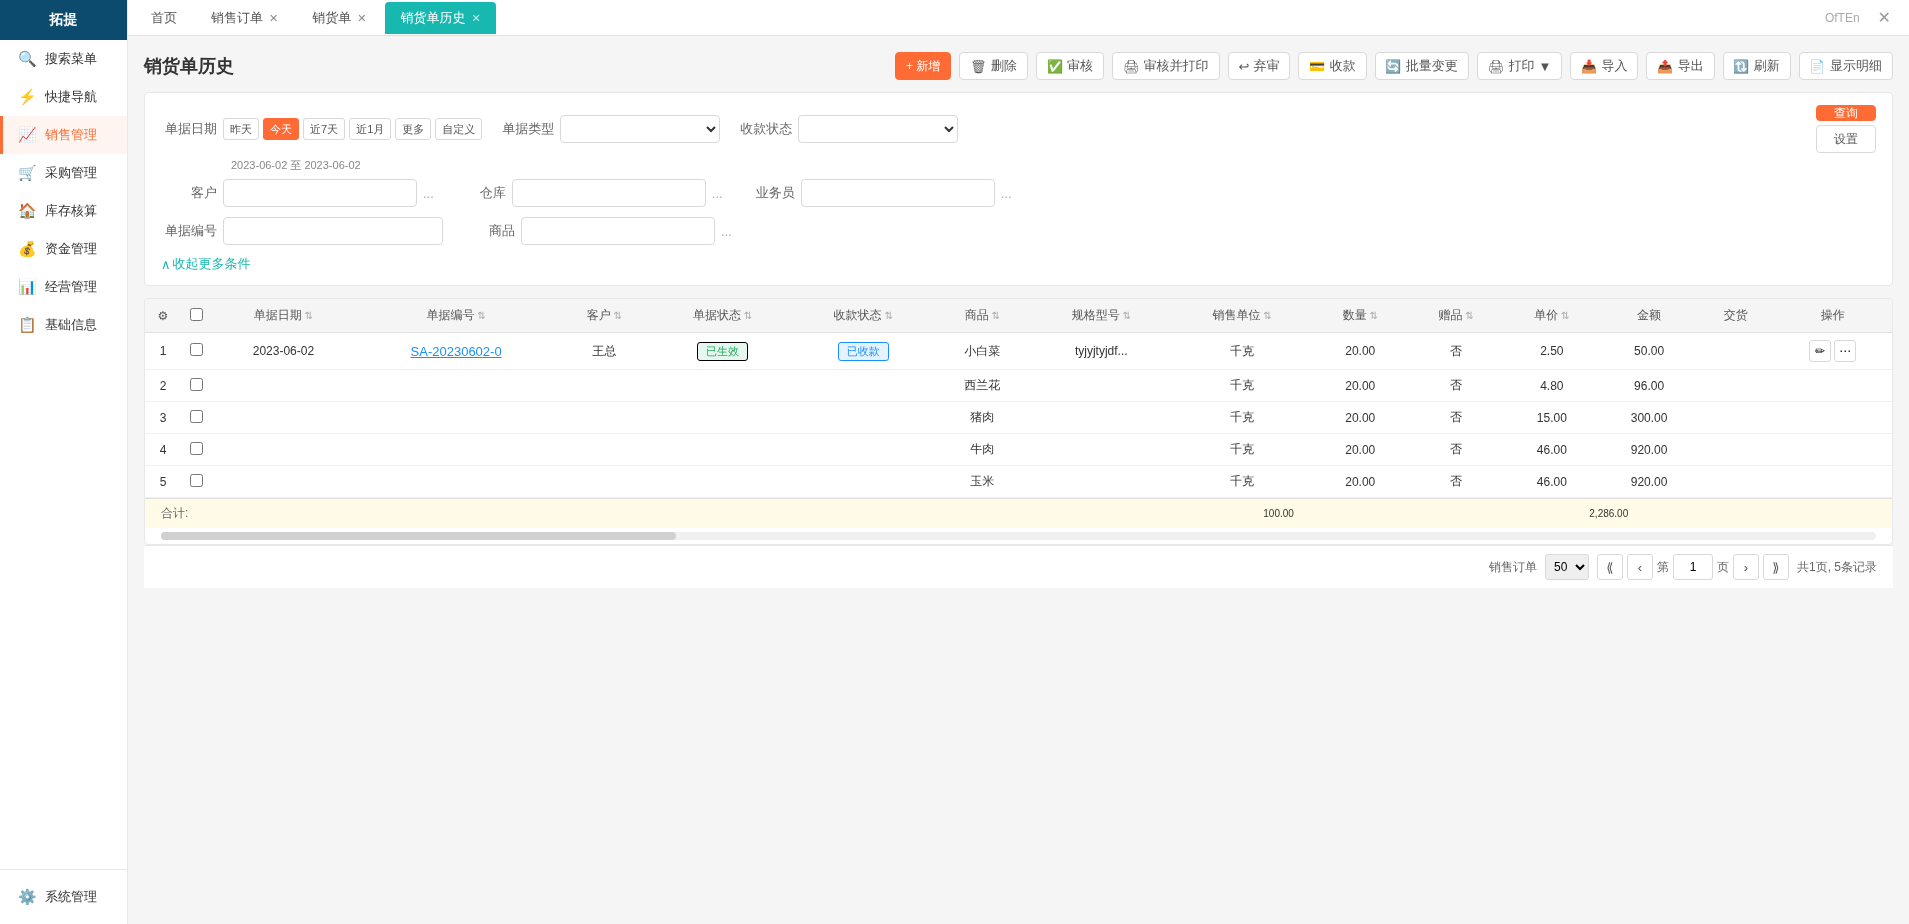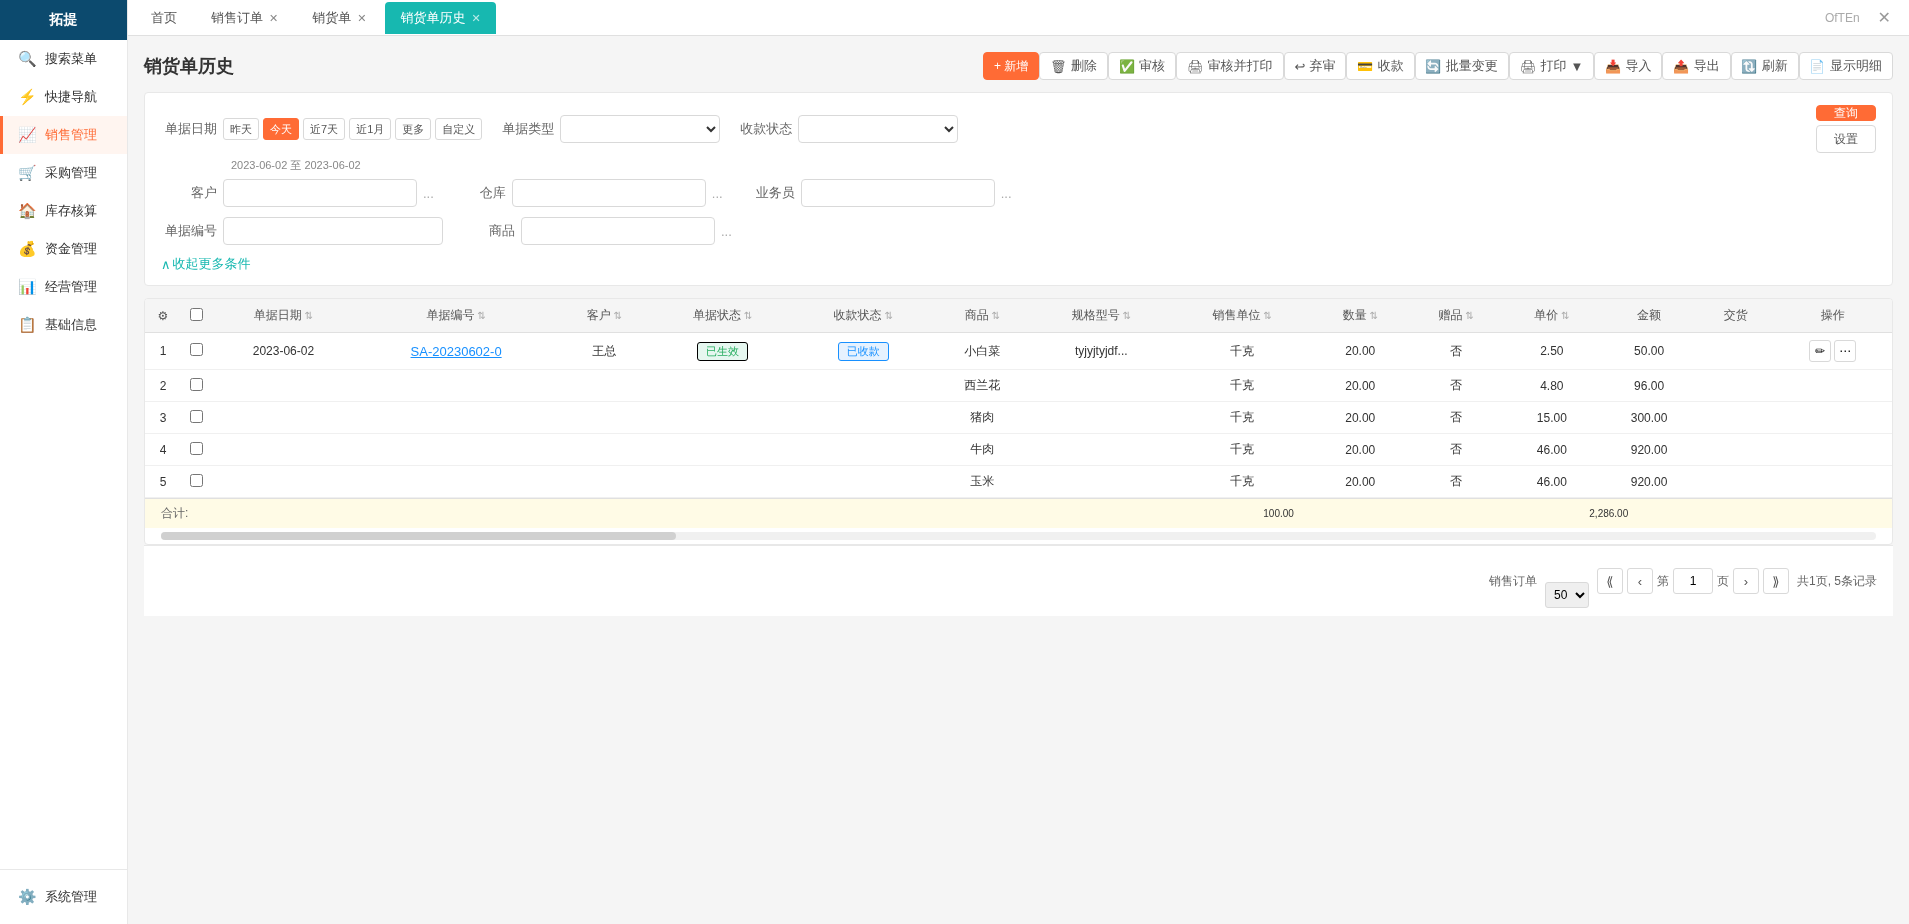--- a/index.html
+++ b/index.html
@@ -23,21 +23,21 @@
     .tab.tab-sales-history { background: #17b8b0; color: #fff; }
     .tab-close { font-size: 11px; opacity: 0.7; cursor: pointer; }
     .tab-home { color: #555; }
 
     
     .content { flex: 1; overflow: auto; padding: 16px; background: #f5f5f5; }
 
     
     .page-title-bar { display: flex; align-items: center; justify-content: space-between; margin-bottom: 12px; }
     .page-title { font-size: 18px; font-weight: bold; color: #333; }
-    .toolbar { display: flex; align-items: center; flex-wrap: wrap; }
+    .toolbar { display: flex; align-items: center; gap: 8px; flex-wrap: wrap; }
     .btn { height: 28px; padding: 0 10px; border: 1px solid #d9d9d9; border-radius: 4px; background: #fff; cursor: pointer; display: inline-flex; align-items: center; gap: 4px; font-size: 12px; color: #555; white-space: nowrap; }
     .btn-primary { background: #ff6b35; color: #fff; border-color: #ff6b35; }
 
     
     .search-panel { background: #fff; border-radius: 4px; padding: 12px 16px; margin-bottom: 12px; border: 1px solid #e8e8e8; }
     .search-row { display: flex; align-items: center; gap: 16px; margin-bottom: 10px; flex-wrap: wrap; }
     .search-field { display: flex; align-items: center; gap: 6px; }
     .field-label { color: #666; white-space: nowrap; min-width: 56px; text-align: right; }
     .field-input { border: 1px solid #d9d9d9; border-radius: 4px; height: 28px; padding: 0 8px; min-width: 160px; color: #333; background: #fff; }
     .field-input-wide { min-width: 220px; }
@@ -65,21 +65,21 @@
 
     
     .table-footer { background: #fffbe6; border-top: 1px solid #e0e0e0; padding: 6px 8px; display: flex; align-items: center; }
     .footer-label { min-width: 80px; font-size: 12px; color: #666; padding-left: 8px; }
     .footer-cells { display: flex; flex: 1; }
     .footer-cell { text-align: center; font-size: 10px; color: #333; font-weight: 500; }
 
     
     .pagination-bar { display: flex; align-items: center; justify-content: flex-end; padding: 8px 16px; background: #fff; border-top: 1px solid #e8e8e8; gap: 8px; }
     .page-size-label { color: #666; font-size: 12px; }
-    .page-select { border: 1px solid #d9d9d9; border-radius: 3px; height: 26px; padding: 0 4px; font-size: 12px; margin-top: 28px; }
+    .page-select { border: 1px solid #d9d9d9; border-radius: 3px; height: 26px; padding: 0 4px; font-size: 12px; }
     .page-nav { display: flex; align-items: center; gap: 4px; }
     .page-nav-btn { width: 26px; height: 26px; border: 1px solid #d9d9d9; border-radius: 3px; background: #fff; cursor: pointer; display: flex; align-items: center; justify-content: center; font-size: 13px; color: #555; }
     .page-nav-btn:disabled { color: #ccc; cursor: not-allowed; }
     .page-input { width: 40px; height: 26px; border: 1px solid #d9d9d9; border-radius: 3px; text-align: center; font-size: 12px; }
     .page-total { font-size: 12px; color: #666; }
 
     .settings-btn { background: #fff; border: 1px solid #d9d9d9; color: #555; }
 
     
     .scrollbar-track { height: 8px; background: #f0f0f0; border-radius: 4px; margin: 4px 16px; }

